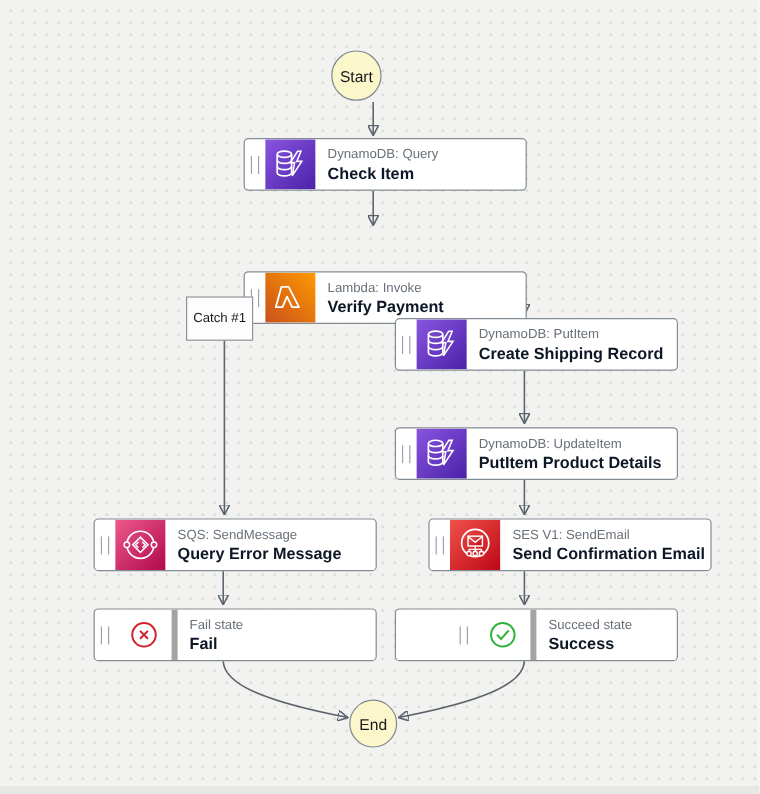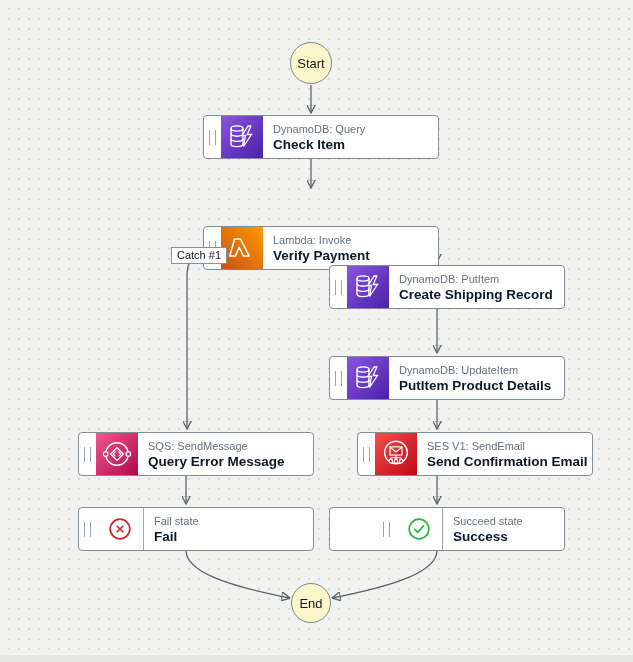--- a/index.html
+++ b/index.html
@@ -10,39 +10,39 @@
     background-image:radial-gradient(circle,#d9d9d7 1px,transparent 1.4px);
     background-size:10px 10px;background-position:4px 4px;
   }
   .edges{position:absolute;left:0;top:0;width:633px;height:662px;}
   .edges path{fill:none;stroke:#5b636c;stroke-width:1.3px;}
   .terminal{
     position:absolute;border-radius:50%;background:#fbf7cb;border:1px solid #7f8890;
     display:flex;align-items:center;justify-content:center;
     font-size:13px;color:#16191f;box-sizing:border-box;
   }
-  .terminal.start{left:290px;top:42px;width:42px;height:42px;}
+  .terminal.start{left:276px;top:42px;width:42px;height:42px;}
   .terminal.end{left:291px;top:583px;width:40px;height:40px;}
   .state{
     position:absolute;width:236px;height:44px;background:#ffffff;
     border:1px solid #828c94;border-radius:4px;box-sizing:border-box;
     display:flex;align-items:stretch;overflow:hidden;
   }
   .handle{width:17px;flex:none;display:flex;align-items:center;justify-content:center;}
   .handle i{display:block;width:5px;height:15px;border-left:1.5px solid #9aa3ac;border-right:1.5px solid #9aa3ac;}
   .svc-icon{width:42px;flex:none;display:block;}
   .svc-icon svg{display:block;width:42px;height:42px;}
   .status-icon{width:47px;flex:none;display:flex;align-items:center;justify-content:center;}
-  .state.status .labels{border-left:1px solid #a3a3a3;}
+  .state.status .labels{border-left:5px solid #a3a3a3;}
   .labels{display:flex;flex-direction:column;justify-content:center;padding:2px 10px;min-width:0;}
   .resource{font-size:11px;line-height:14px;color:#687078;white-space:nowrap;}
   .name{font-size:13.5px;line-height:17px;font-weight:700;color:#0d1726;white-space:nowrap;}
   .catch-badge{
-    position:absolute;left:171px;top:247px;background:#fdfdfd;border:1px solid #8a9299;
-    font-size:11px;line-height:13px;color:#16191f;padding:1px 5px;white-space:nowrap;
+    position:absolute;left:155px;top:247px;background:#fdfdfd;border:1px solid #8a9299;
+    font-size:11px;line-height:13px;color:#16191f;padding:11px 5px;white-space:nowrap;
   }
   .bottom-edge{position:absolute;left:0;bottom:0;width:100%;height:7px;background:#e7e7e5;}
 </style>
 </head>
 <body>
 
 <div class="canvas">
 
   <svg class="edges" viewBox="0 0 633 662">
     <defs>

